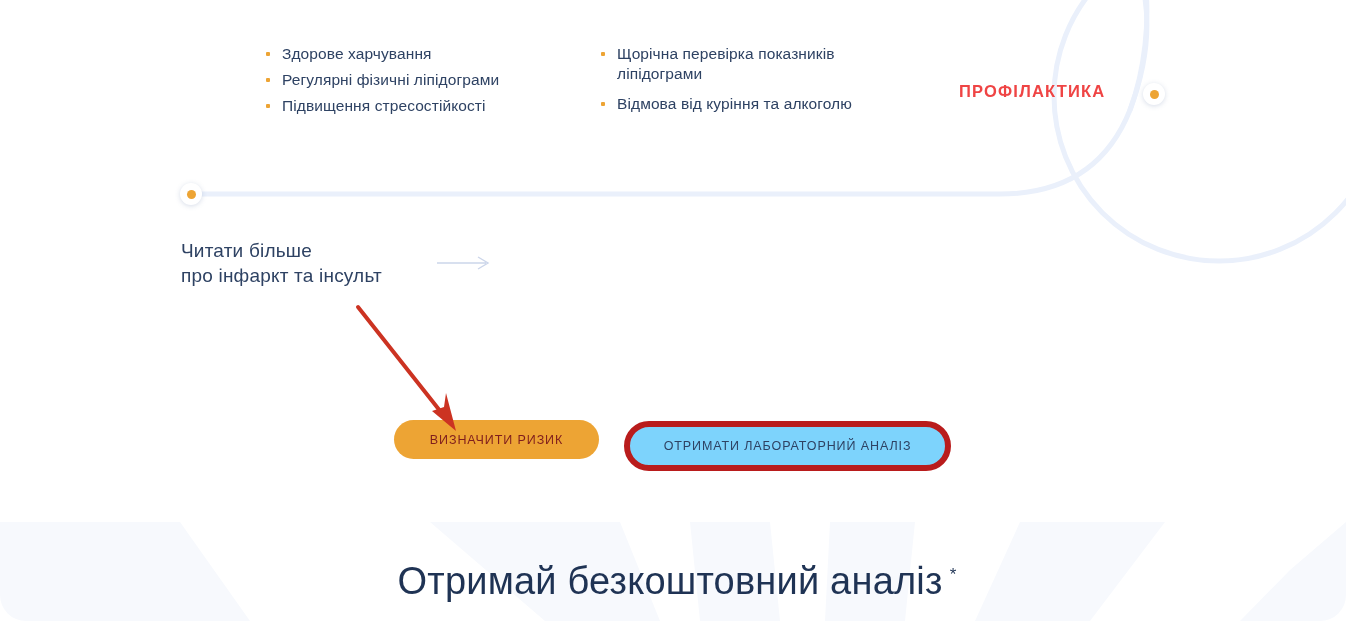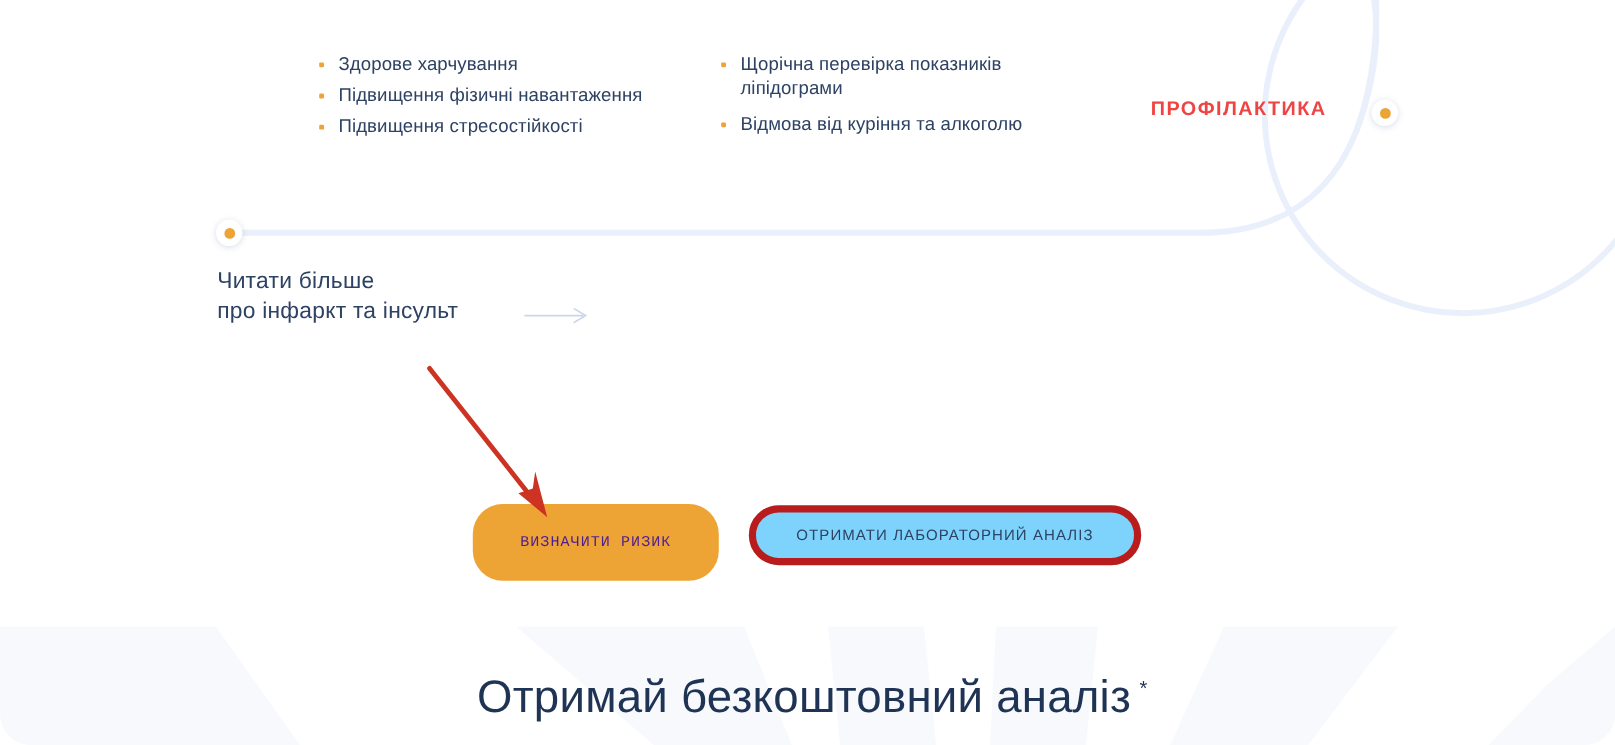--- a/index.html
+++ b/index.html
@@ -105,21 +105,21 @@
     border-radius: 50%;
     background: #eda434;
   }
   .node.node-right { left: 1143px; top: 83px; }
   .node.node-left  { left: 180px;  top: 183px; }
 
   
   .read-more {
     position: absolute;
     left: 181px;
-    top: 222px;
+    top: 238px;
     color: #2e4263;
     font-size: 19px;
     line-height: 25px;
     letter-spacing: 0.2px;
   }
   .read-more-line { display: block; white-space: nowrap; }
 
   .read-more-arrow {
     position: absolute;
     left: 436px;
@@ -127,28 +127,28 @@
     width: 56px;
     height: 20px;
   }
 
   
   .cta-primary {
     position: absolute;
     left: 394px;
     top: 420px;
     width: 205px;
-    height: 64px;
+    height: 39px;
     border: none;
     border-radius: 25px;
     background: #eda434;
-    color: #4c1d95;
+    color: #7f1d1d;
     font-size: 12.5px;
     letter-spacing: 0.9px;
-    font-family: Liberation Mono, monospace;
+    font-family: Liberation Sans, sans-serif;
     cursor: pointer;
     padding: 0;
   }
   .cta-secondary {
     position: absolute;
     left: 624px;
     top: 421px;
     width: 327px;
     height: 50px;
     border: 6px solid #b91c1c;
@@ -212,21 +212,21 @@
   </svg>
 
   <div class="bullet-columns">
     <div class="bullet-col col-1">
       <div class="bullet-item">
         <span class="bullet-dot"></span>
         <span>Здорове харчування</span>
       </div>
       <div class="bullet-item">
         <span class="bullet-dot"></span>
-        <span>Підвищення фізичні навантаження</span>
+        <span>Регулярні фізичні ліпідограми</span>
       </div>
       <div class="bullet-item">
         <span class="bullet-dot"></span>
         <span>Підвищення стресостійкості</span>
       </div>
     </div>
     <div class="bullet-col col-2">
       <div class="bullet-item">
         <span class="bullet-dot"></span>
         <span>Щорічна перевірка показників ліпідограми</span>

